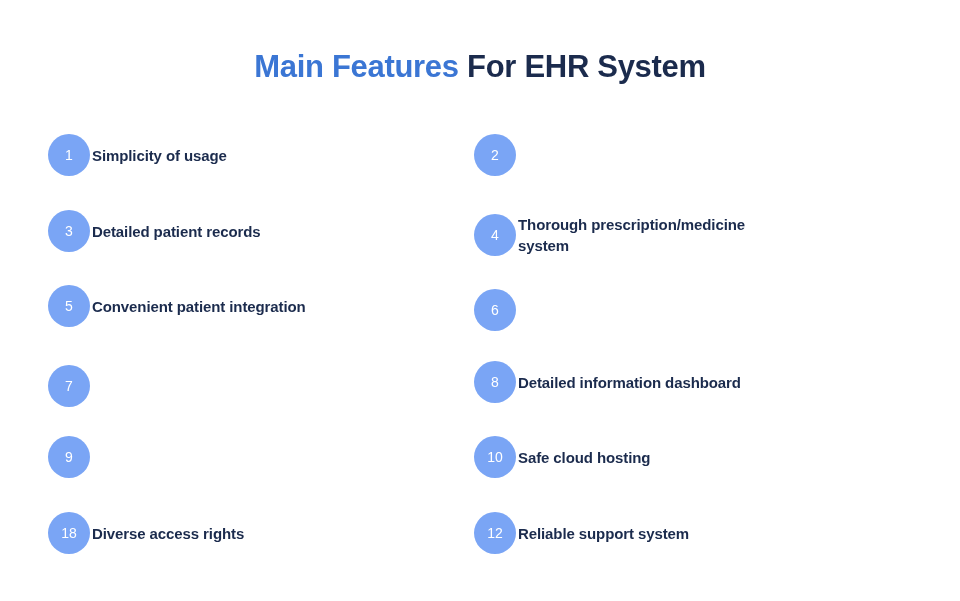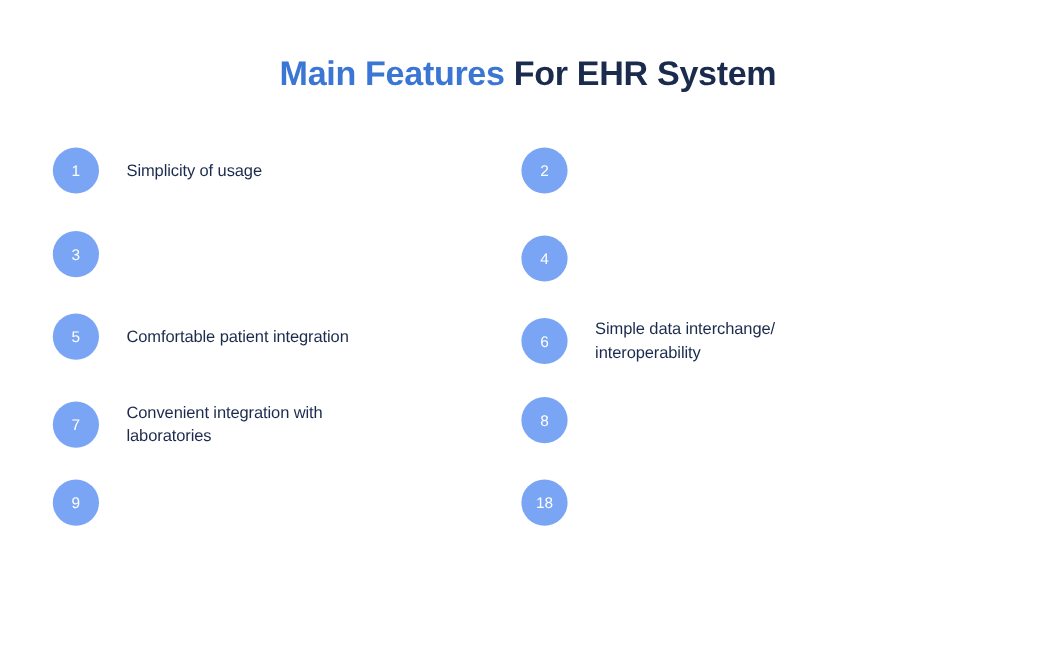--- a/index.html
+++ b/index.html
@@ -78,24 +78,24 @@
     display: flex;
     align-items: center;
     justify-content: center;
     line-height: 1;
     user-select: none;
   }
 
   .feature-label {
     color: #1b2b4d;
     font-size: 15px;
-    font-weight: normal;
+    font-weight: bold;
     line-height: 21px;
     letter-spacing: -0.1px;
-    margin-left: 25px;
+    margin-left: 2px;
     padding-top: 1px;
     max-width: 340px;
   }
 
   
   .feature-item.single .badge { margin-top: 9px; }
   .feature-item.single .feature-label { margin-top: 19px; }
 
   
   .feature-item.double .badge { margin-top: 13px; }
@@ -118,49 +118,59 @@
       <div class="badge">1</div>
       <div class="feature-label">Simplicity of usage</div>
     </div>
 
     <div class="feature-item single col-right">
       <div class="badge">2</div>
     </div>
 
     <div class="feature-item single">
       <div class="badge">3</div>
+      <div class="feature-label">Detailed patient records</div>
     </div>
 
     <div class="feature-item double col-right">
       <div class="badge">4</div>
+      <div class="feature-label" style="max-width:280px">Thorough prescription/medicine system</div>
     </div>
 
     <div class="feature-item single">
       <div class="badge">5</div>
-      <div class="feature-label">Comfortable patient integration</div>
+      <div class="feature-label">Convenient patient integration</div>
     </div>
 
     <div class="feature-item double col-right">
       <div class="badge">6</div>
-      <div class="feature-label" style="max-width:225px">Simple data interchange/ interoperability</div>
     </div>
 
     <div class="feature-item double">
       <div class="badge">7</div>
-      <div class="feature-label" style="max-width:230px">Convenient integration with laboratories</div>
     </div>
 
     <div class="feature-item single col-right">
       <div class="badge">8</div>
+      <div class="feature-label">Detailed information dashboard</div>
     </div>
 
     <div class="feature-item single">
       <div class="badge">9</div>
     </div>
 
+    <div class="feature-item single col-right">
+      <div class="badge">10</div>
+      <div class="feature-label">Safe cloud hosting</div>
+    </div>
 
     <div class="feature-item single">
       <div class="badge">18</div>
+      <div class="feature-label">Diverse access rights</div>
     </div>
 
+    <div class="feature-item single col-right">
+      <div class="badge">12</div>
+      <div class="feature-label">Reliable support system</div>
+    </div>
 
   </div>
 </div>
 
 </body></html>

